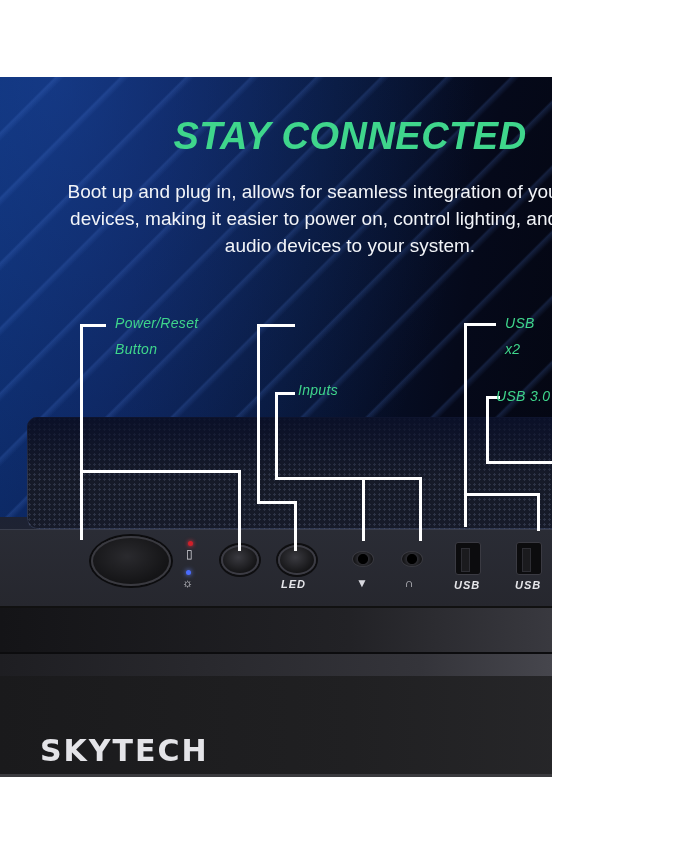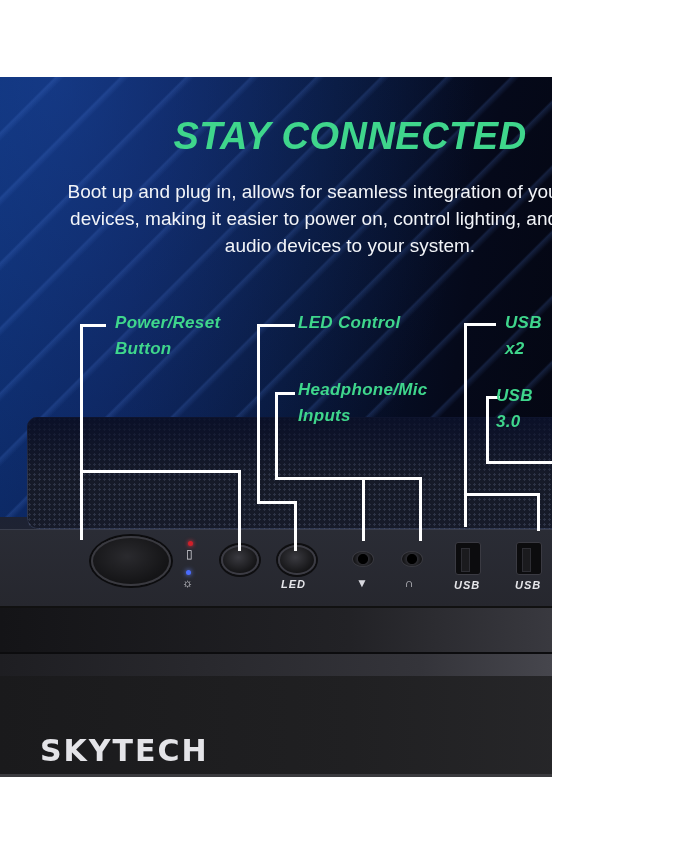--- a/index.html
+++ b/index.html
@@ -34,21 +34,21 @@
   .edge2 { position:absolute; left:0; top:575px; width:700px; height:2px; background:#0c0c0e; }
   .band2 { position:absolute; left:0; top:577px; width:700px; height:22px;
     background: linear-gradient(90deg, #1e1e22 0%, #34343a 60%, #5a5a62 100%); }
   .face { position:absolute; left:0; top:599px; width:700px; height:98px;
     background: linear-gradient(90deg, #1a1a1c 0%, #202022 50%, #2a2a2d 100%); }
   .face-bottom { position:absolute; left:0; top:697px; width:700px; height:3px; background:#3a3a3e; }
 
   
   .ln { position:absolute; background:#ffffff; }
 
-  .label { position:absolute; color:#3fd68c; font-size:17px; font-weight:bold; font-style:italic; line-height:26px; letter-spacing:0.3px; }
+  .label { position:absolute; color:#3fd68c; font-size:14px; font-weight:normal; font-style:italic; line-height:26px; letter-spacing:0.3px; }
 
   
   .btn-big { position:absolute; left:91px; top:459px; width:76px; height:46px; border-radius:50%;
     background: radial-gradient(ellipse at 45% 40%, #2a2a2e 0%, #141416 70%); border:2px solid #3a3a40;
     box-shadow: 0 0 0 2px #0c0c0e; }
   .btn-sm { position:absolute; width:34px; height:26px; border-radius:50%;
     background: radial-gradient(ellipse at 45% 40%, #3a3a40 0%, #151517 70%);
     border:2px solid #3c3c44; box-shadow: 0 0 0 2px #0e0e10; }
   .jack { position:absolute; width:20px; height:14px; border-radius:50%;
     background: radial-gradient(circle, #000 0%, #000 38%, #2b2b30 45%, #141416 75%);
@@ -138,22 +138,20 @@
 
   <div class="ln" style="left:486px; top:319px; width:14px; height:3px;"></div>
   <div class="ln" style="left:486px; top:319px; width:3px; height:68px;"></div>
   <div class="ln" style="left:486px; top:384px; width:118px; height:3px;"></div>
   <div class="ln" style="left:601px; top:384px; width:3px; height:71px;"></div>
 
   <div class="label" style="left:115px; top:233px;">
     <div>Power/Reset</div>
     <div>Button</div>
   </div>
-  <div class="label" style="left:298px; top:233px;">LED Control</div>
   <div class="label" style="left:298px; top:300px;">
-    <div>Headphone/Mic</div>
     <div>Inputs</div>
   </div>
   <div class="label" style="left:505px; top:233px;">USB x2</div>
   <div class="label" style="left:488px; top:306px;margin-left:8px;">USB 3.0</div>
 
   <div class="logo">SKYTECH</div>
 </div>
 
 </body></html>

